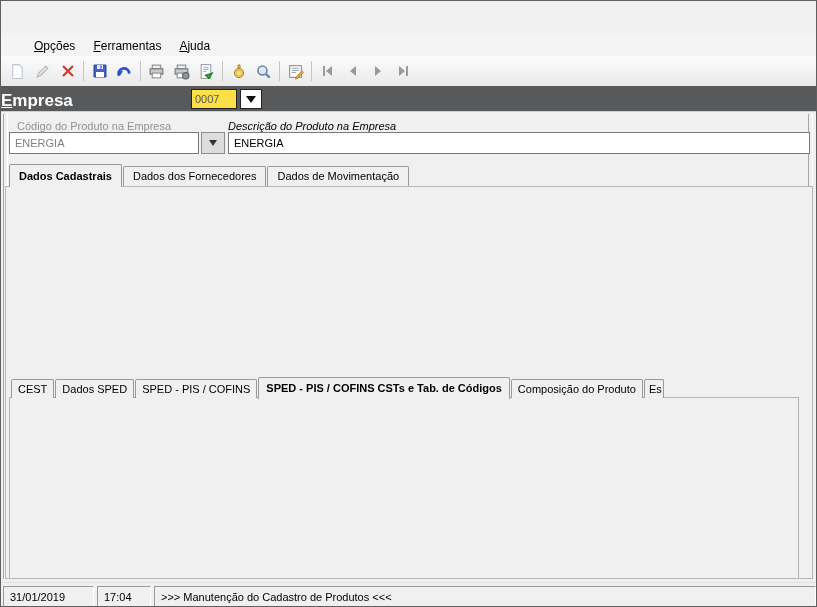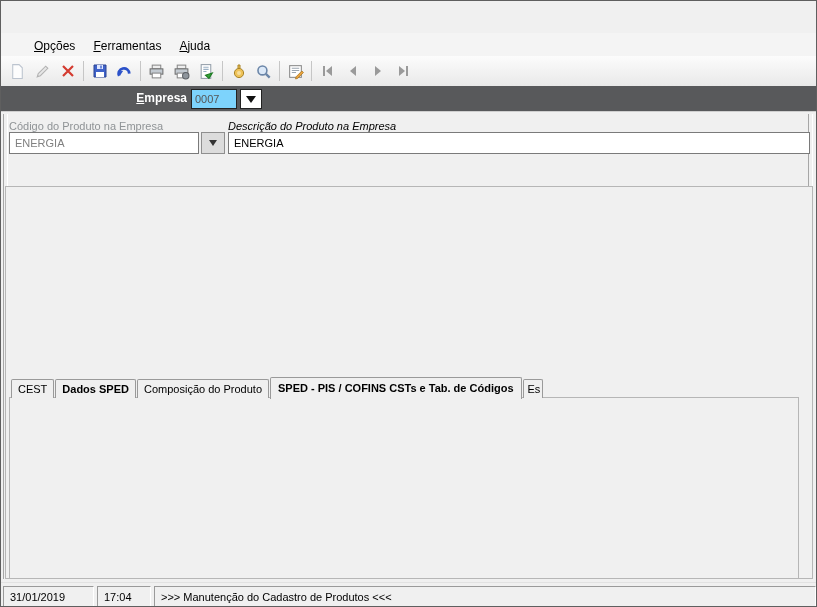--- a/index.html
+++ b/index.html
@@ -1,19 +1,19 @@
 <!DOCTYPE html>
 <html><head>
 <meta charset="utf-8">
 <style>
   html,body{margin:0;padding:0;background:#cfcfcf;}
   #app{position:relative;width:817px;height:607px;background:#f0f0f0;border:1px solid #5f5f5f;
        box-sizing:border-box;font-family:"Liberation Sans",sans-serif;font-size:11px;color:#000;overflow:hidden;}
   .lbl{position:absolute;white-space:nowrap;font-size:11px;color:#000;}
-  .lbl.dis{color:#8f9396;}
+  .lbl.dis{color:#8f9396;margin-left:8px;}
   .field{position:absolute;box-sizing:border-box;height:22px;background:#fff;border:1px solid #7a7a7a;
          display:flex;align-items:center;padding:0 5px;white-space:nowrap;overflow:hidden;font-size:11px;}
   .field.dis{background:#f0f0f0;border-color:#b0b0b0;}
   .field.graytext{color:#808080;}
   .combo{position:absolute;box-sizing:border-box;height:22px;background:#fff;border:1px solid #7a7a7a;}
   .combo .txt{position:absolute;left:5px;right:19px;top:0;bottom:0;display:flex;align-items:center;
               white-space:nowrap;overflow:hidden;font-size:11px;}
   .combo .chev{position:absolute;top:0;right:0;bottom:0;width:17px;background:#f4f4f4;
                border-left:1px solid #d6d6d6;display:flex;align-items:center;justify-content:center;}
   .combo .chev::after{content:"";width:6px;height:6px;border-right:1px solid #5a5a5a;border-bottom:1px solid #5a5a5a;
@@ -53,23 +53,23 @@
   .menu-item u{text-decoration:underline;}
 
   
   .toolbar{position:absolute;left:0;top:55px;right:0;height:30px;background:linear-gradient(#fcfcfc,#e9e9e9);
            border-bottom:1px solid #d0d0d0;display:flex;align-items:center;padding-left:4px;}
   .tb-btn{width:25px;height:24px;display:flex;align-items:center;justify-content:center;}
   .tb-sep{width:1px;height:20px;background:#c6c6c6;margin:0 3px;}
 
   
   .empresa-band{position:absolute;left:0;top:85px;right:0;height:26px;background:#58595b;border-bottom:1px solid #cfcfcf;box-sizing:border-box;}
-  .empresa-label{position:absolute;left:0;top:5px;width:186px;text-align:right;color:#fff;font-weight:bold;font-size:12px;}
+  .empresa-label{position:absolute;left:0;top:5px;width:186px;text-align:left;color:#fff;font-weight:bold;font-size:17px;}
   .empresa-label u{text-decoration:underline;}
-  .empresa-code{position:absolute;left:190px;top:3px;width:46px;height:20px;background:#7dd3fc;border:1px solid #222;
+  .empresa-code{position:absolute;left:190px;top:3px;width:46px;height:20px;background:#fde047;border:1px solid #222;
                 box-sizing:border-box;color:#555;display:flex;align-items:center;padding:0 3px;}
   .empresa-drop{position:absolute;left:239px;top:3px;width:22px;height:20px;background:#fff;border:1px solid #222;
                 box-sizing:border-box;display:flex;align-items:center;justify-content:center;}
   .empresa-drop::after{content:"";border-left:5px solid transparent;border-right:5px solid transparent;border-top:7px solid #111;}
   .empresa-name{position:absolute;left:264px;top:3px;width:545px;height:20px;border:1px solid #fff;box-sizing:border-box;
                 color:#fff;display:flex;align-items:center;padding:0 5px;font-size:11px;}
 
   
   .tabstrip{position:absolute;display:flex;align-items:flex-end;}
   .tab{box-sizing:border-box;height:20px;background:#f0f0f0;border:1px solid #9a9a9a;border-bottom:none;
@@ -216,20 +216,25 @@
   <div class="edge-l"></div>
   <div class="edge-r"></div>
 
   <span class="lbl dis" style="left:8px;top:119px;">Código do Produto na Empresa</span>
   <span class="lbl" style="left:227px;top:119px;font-style:italic;">Descrição do Produto na Empresa</span>
   <div class="field graytext" style="left:8px;top:131px;width:190px;">ENERGIA</div>
   <div class="dropbtn" style="left:200px;top:131px;"></div>
   <div class="field" style="left:227px;top:131px;width:582px;">ENERGIA</div>
 
   <div class="panel" style="left:4px;top:185px;width:808px;height:393px;"></div>
+  <div class="tabstrip" style="left:8px;top:163px;height:22px;">
+    <span class="tab sel">Dados Cadastrais</span>
+    <span class="tab">Dados dos Fornecedores</span>
+    <span class="tab">Dados de Movimentação</span>
+  </div>
 
   <span class="lbl" style="left:14px;top:192px;">Data Cadastro</span>
   <span class="lbl" style="left:105px;top:192px;">Grupo de Produtos</span>
   <span class="lbl" style="left:342px;top:192px;">Unidade de Medida</span>
   <span class="lbl" style="left:473px;top:192px;">Codigo de Barras - EAN</span>
   <div class="field" style="left:14px;top:205px;width:86px;padding-left:8px;">01/01/2010</div>
   <div class="combo" style="left:105px;top:205px;width:231px;">
     <span class="txt">0006-ATIVO</span>
       <span class="chev"></span>
   </div>
@@ -277,23 +282,24 @@
   <div class="field" style="left:137px;top:337px;width:57px;"></div>
   <div class="field" style="left:200px;top:337px;width:89px;"></div>
   <div class="combo dis" style="left:292px;top:337px;width:195px;">
     <span class="txt">(Nenhum)</span>
       <span class="chev"></span>
   </div>
 
   <div class="panel" style="left:8px;top:396px;width:790px;height:182px;"></div>
   <div class="tabstrip" style="left:10px;top:376px;height:21px;">
     <span class="tab" style="height:19px;padding:3px 6px 0;">CEST</span>
-    <span class="tab" style="height:19px;padding:3px 6px 0;font-weight:bold;">Dados SPED</span>
+    <span class="tab" style="height:19px;padding:3px 6px 0;">Dados SPED</span>
+    <span class="tab" style="height:19px;padding:3px 6px 0;">SPED - PIS / COFINS</span>
+    <span class="tab sel" style="height:22px;padding:4px 7px 0;">SPED - PIS / COFINS CSTs e Tab. de Códigos</span>
     <span class="tab" style="height:19px;padding:3px 6px 0;">Composição do Produto</span>
-    <span class="tab sel" style="height:22px;padding:4px 7px 0;">SPED - PIS / COFINS CSTs e Tab. de Códigos</span>
     <span class="tab" style="height:19px;padding:3px 4px 0;max-width:20px;overflow:hidden;">Es</span>
   </div>
   <span class="tab-scroll" style="left:764px;">
       <svg width="11" height="12" viewBox="0 0 11 12">
         <path d="M8 1.5L3 6l5 4.5z" fill="#fff" stroke="#000"></path>
       </svg>
     </span>
   <span class="tab-scroll" style="left:778px;">
       <svg width="11" height="12" viewBox="0 0 11 12">
         <path d="M3 1.5l5 4.5-5 4.5z" fill="#000"></path>

